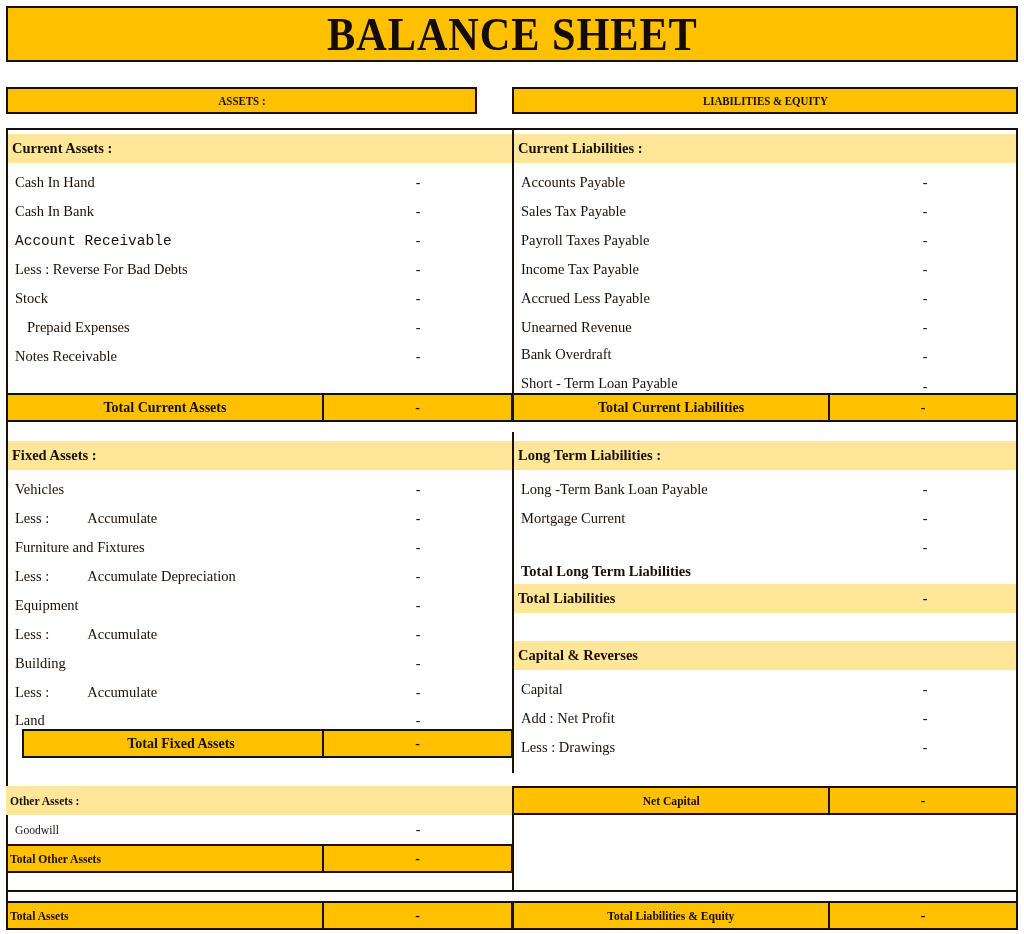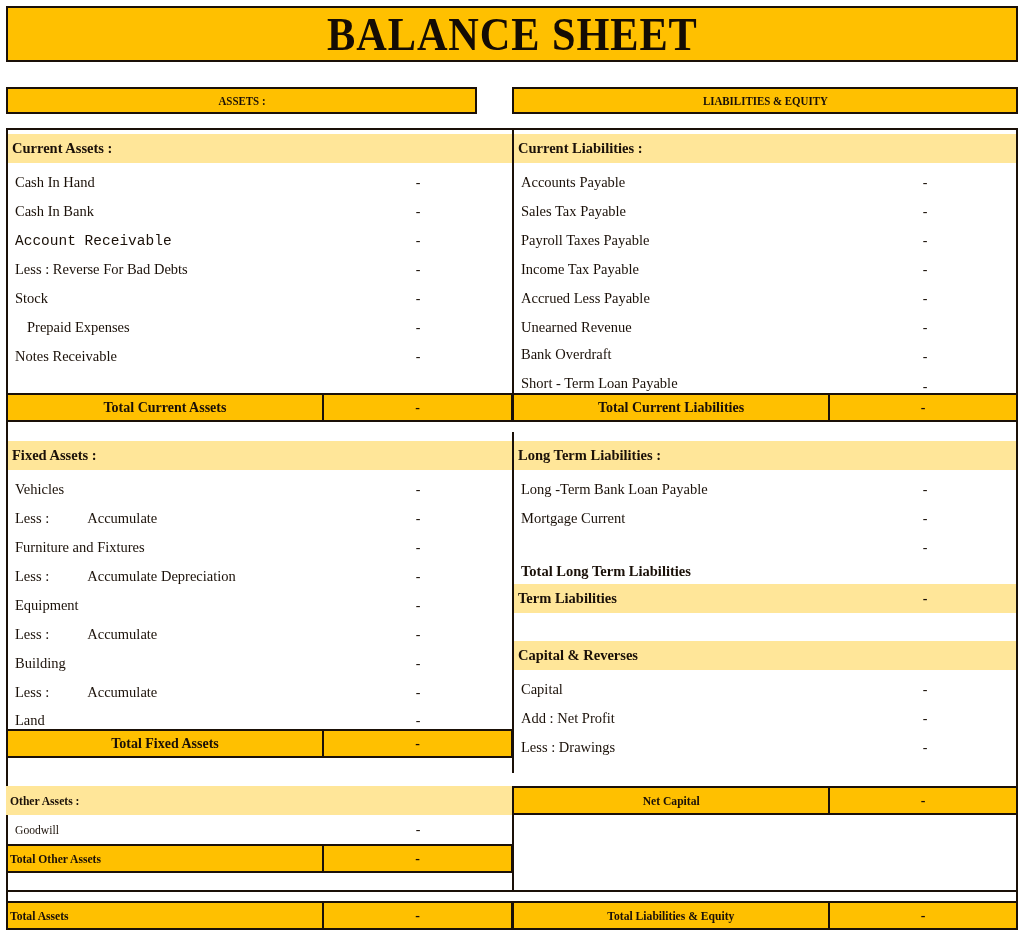--- a/index.html
+++ b/index.html
@@ -267,21 +267,21 @@
     </div>
 
   <div class="cell item" style="left:8px; top:706px; width:340px;">
       <span>Land</span>
       <span class="sub"></span>
     </div>
   <div class="cell amt" style="left:370px; top:706px; width:96px;">
       <span>-</span>
     </div>
 
-  <div class="cell band-amber center" style="left:6px; top:729px; width:318px;">
+  <div class="cell band-amber center" style="left:22px; top:729px; width:318px;">
     <span>Total Fixed Assets</span>
   </div>
   <div class="cell band-amber center" style="left:322px; top:729px; width:191px;">
     <span>-</span>
   </div>
 
   <div class="cell band-light" style="left:6px; top:786px; width:506px; font-size:13.5px;">
     <span class="cond">Other Assets :</span>
   </div>
 
@@ -392,21 +392,21 @@
     </div>
 
   <div class="cell item bold" style="left:514px; top:533px; width:330px;margin-top:24px;">
       <span>Total Long Term Liabilities</span>
     </div>
   <div class="cell amt" style="left:877px; top:533px; width:96px;">
       <span>-</span>
     </div>
 
   <div class="cell band-light" style="left:514px; top:584px; width:502px;">
-    <span>Term Liabilities</span>
+    <span>Total Liabilities</span>
   </div>
   <div class="cell amt" style="left:877px; top:584px; width:96px; font-weight:bold;">
     <span>-</span>
   </div>
 
   <div class="cell band-light" style="left:514px; top:641px; width:502px;">
     <span>Capital &amp; Reverses</span>
   </div>
 
   <div class="cell item" style="left:514px; top:675px; width:330px;">

